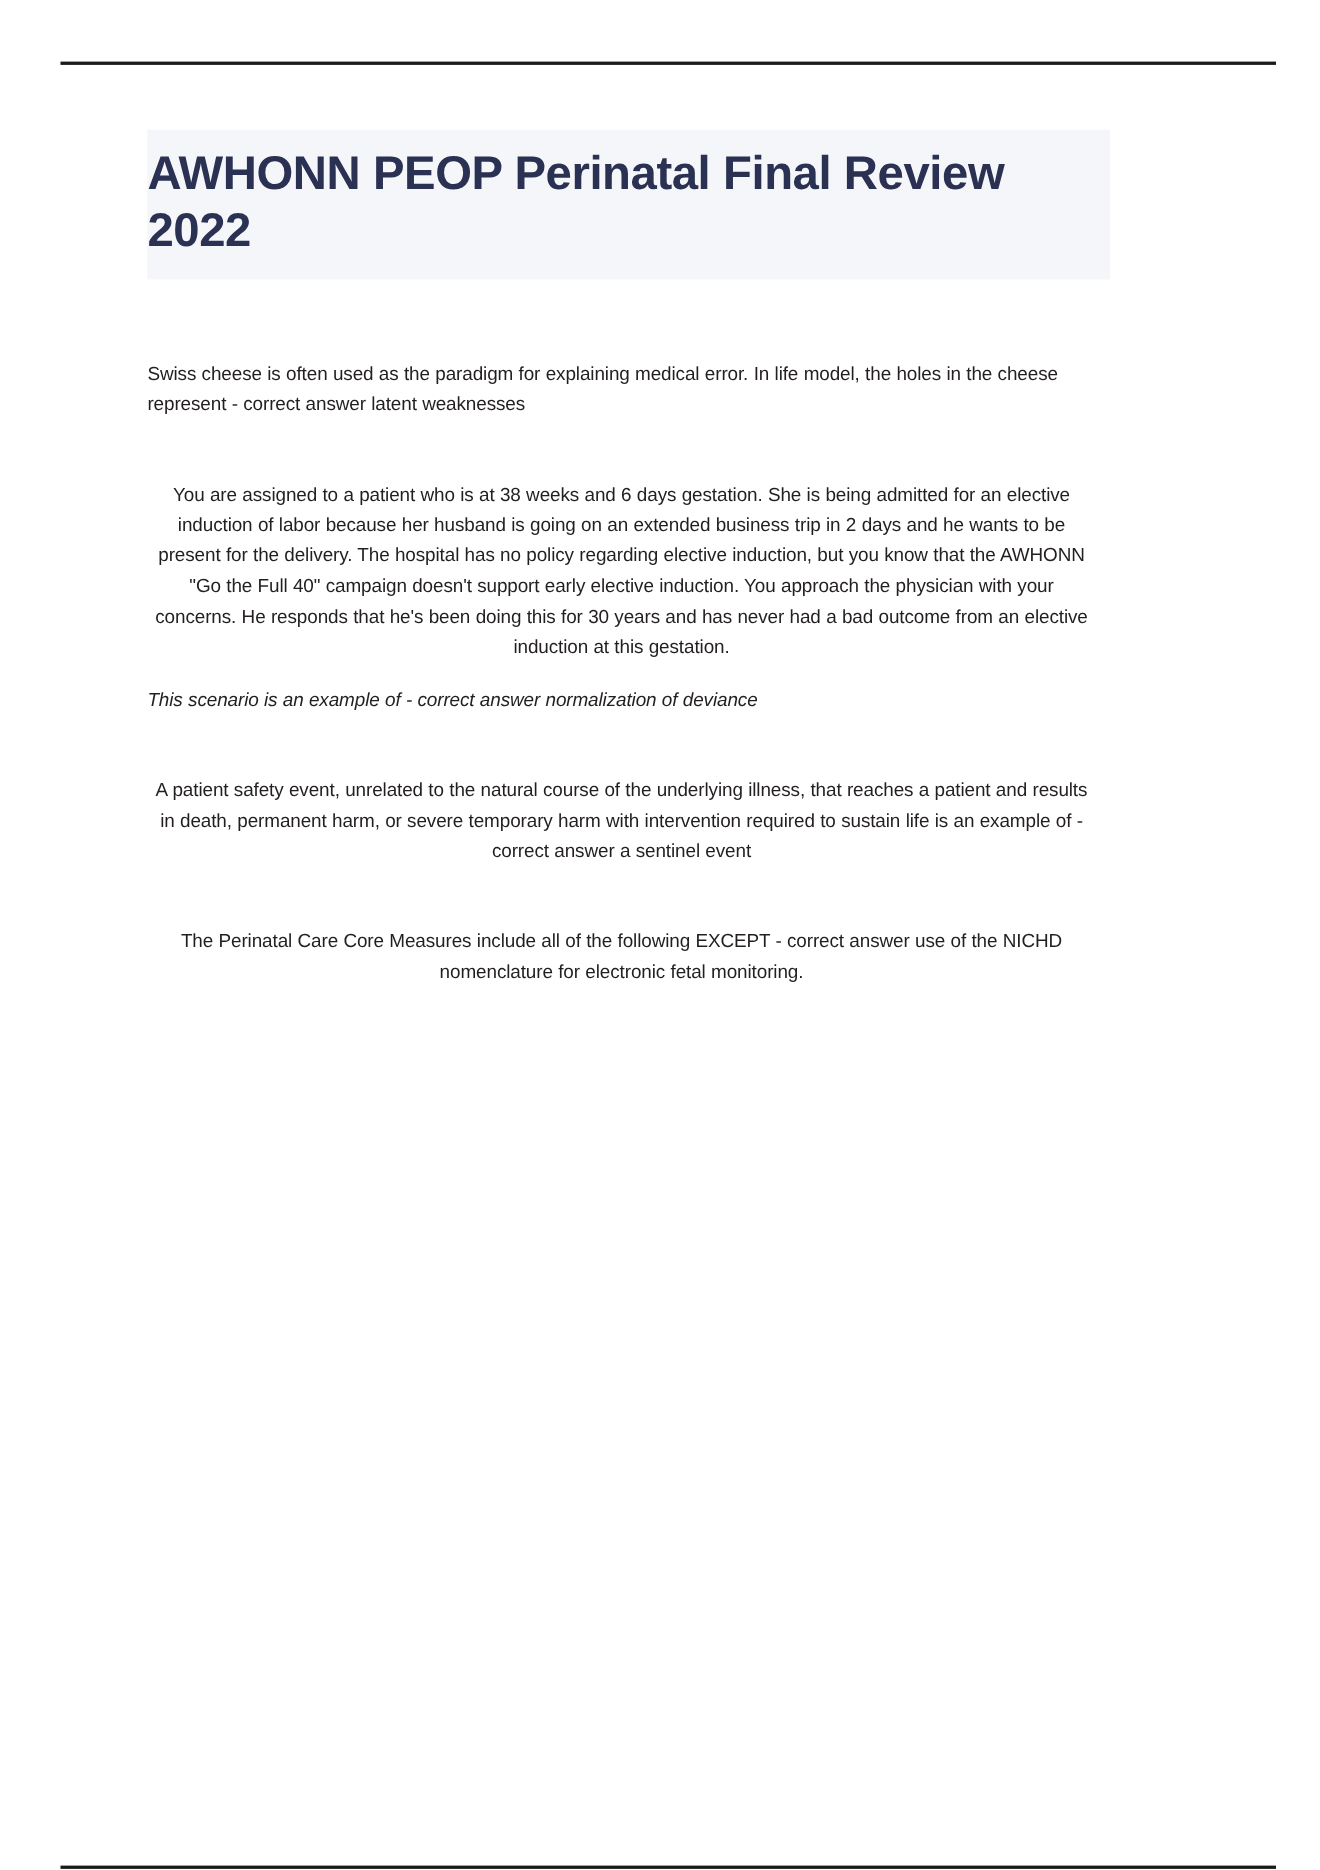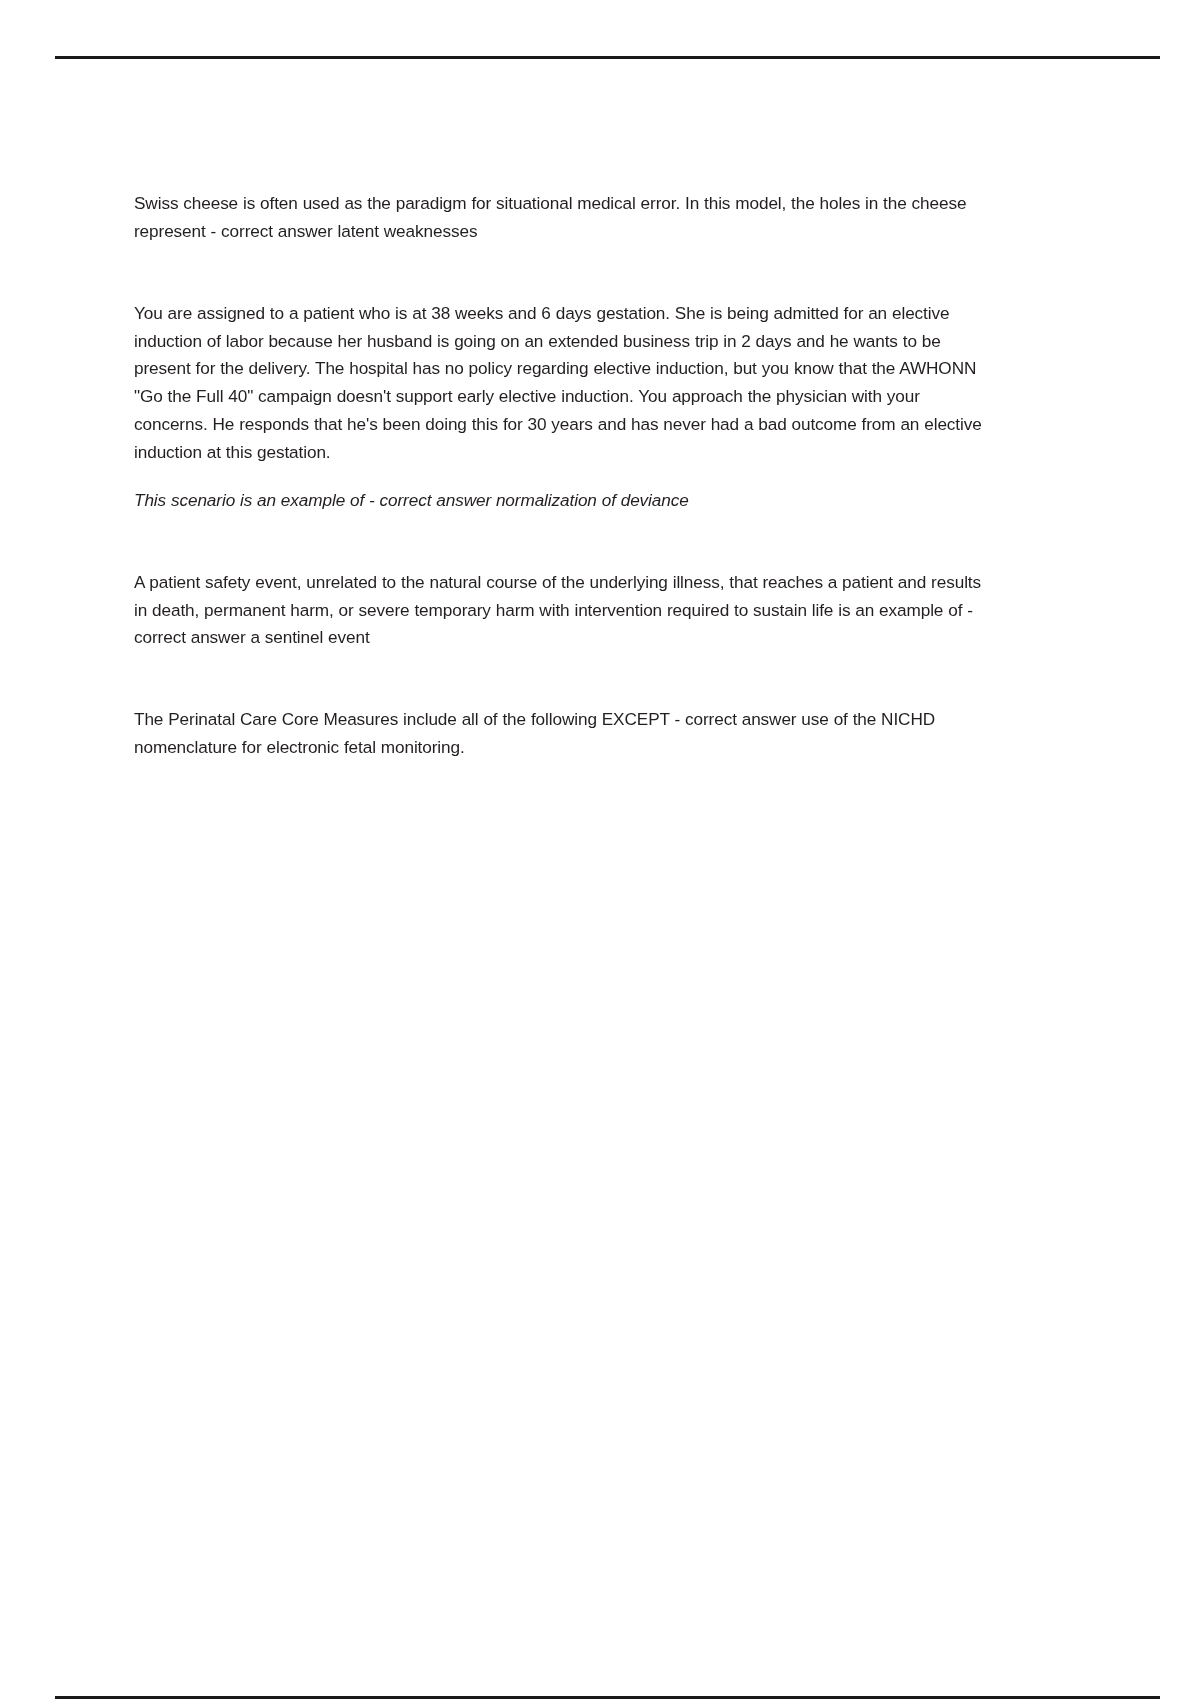--- a/index.html
+++ b/index.html
@@ -71,36 +71,39 @@
     font-size: 17.2px;
     line-height: 1.62;
     color: #231f20;
     letter-spacing: -0.1px;
     word-spacing: 0.2px;
   }
   .para + .para {
     margin-top: 20px;
     font-style: italic;
   }
-  .narrow { width: 862px; }
+  .narrow { width: 862px; text-align: center; }
 </style>
 </head>
 <body>
 
 <div class="page">
 
   <div class="rule rule-top"></div>
 
   <div class="content">
 
+    <div class="title-block">
+      <h1 class="doc-title">AWHONN PEOP Perinatal Final Review 2022</h1>
+    </div>
 
     <div class="body-text">
 
       <div class="qa-block">
-        <p class="para">Swiss cheese is often used as the paradigm for situational medical error. In this model, the holes in the cheese represent - correct answer latent weaknesses</p>
+        <p class="para">Swiss cheese is often used as the paradigm for explaining medical error. In life model, the holes in the cheese represent - correct answer latent weaknesses</p>
       </div>
 
       <div class="qa-block">
         <p class="para narrow">You are assigned to a patient who is at 38 weeks and 6 days gestation. She is being admitted for an elective induction of labor because her husband is going on an extended business trip in 2 days and he wants to be present for the delivery. The hospital has no policy regarding elective induction, but you know that the AWHONN "Go the Full 40" campaign doesn't support early elective induction. You approach the physician with your concerns. He responds that he's been doing this for 30 years and has never had a bad outcome from an elective induction at this gestation.</p>
         <p class="para">This scenario is an example of - correct answer normalization of deviance</p>
       </div>
 
 
 
       <div class="qa-block">

